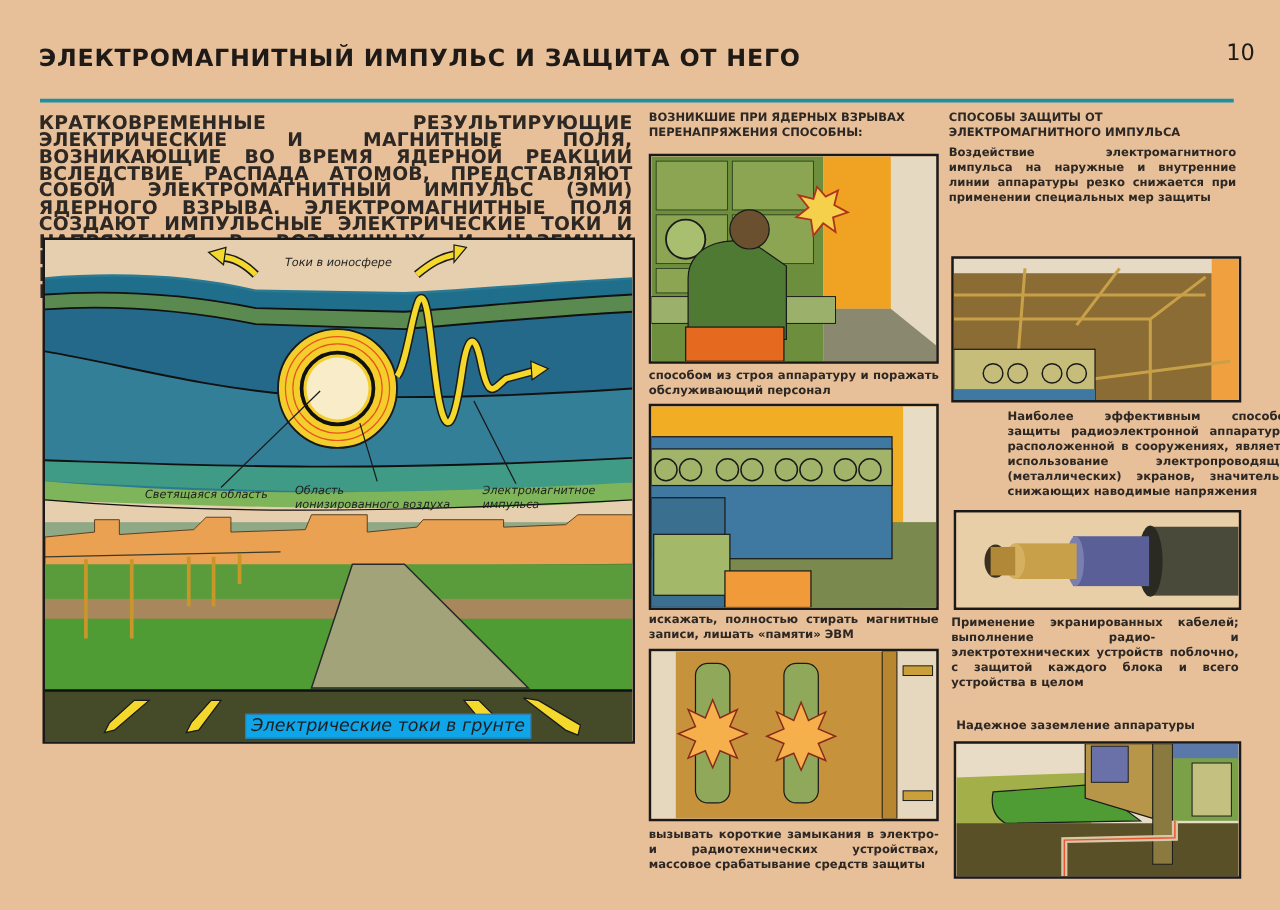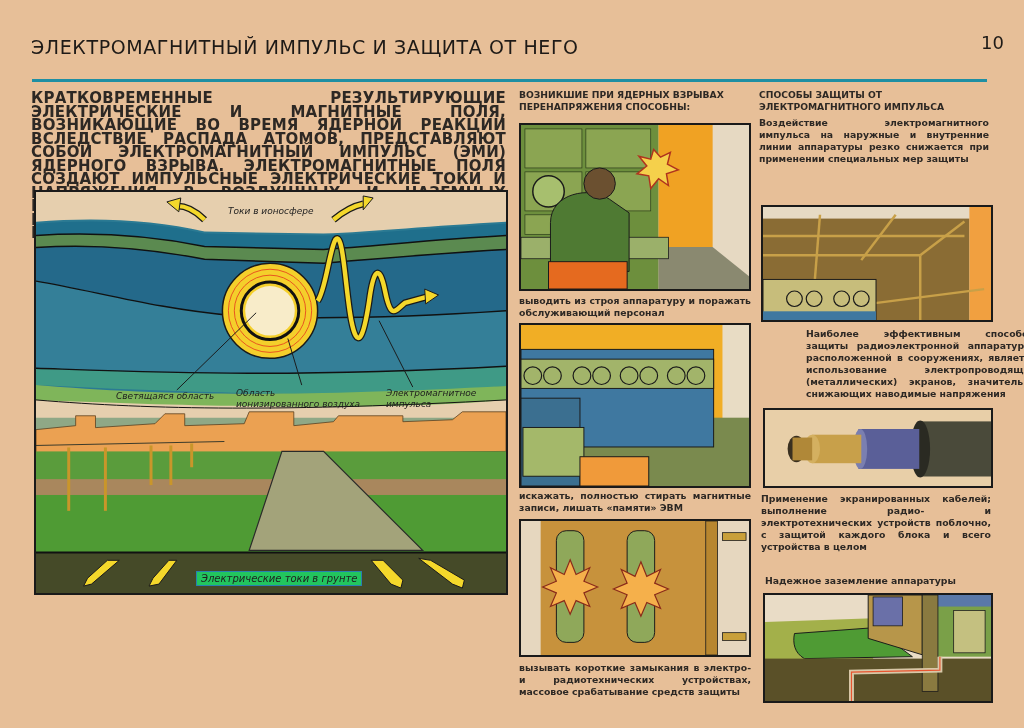--- a/index.html
+++ b/index.html
@@ -6,21 +6,21 @@
   html, body { width: 1024px; height: 728px; overflow: hidden; }
   body {
     background: #e7bf98;
     font-family: "DejaVu Sans", sans-serif;
     color: #2a2420;
     position: relative;
   }
   .title {
     position: absolute; left: 31px; top: 36px;
     font-size: 19px; letter-spacing: 0.6px; color: #1e1a17;
-    font-weight: normal;
+    font-weight: bold;
   }
   .page-number {
     position: absolute; left: 969px; top: 32px;
     font-size: 18px; color: #1e1a17; margin-left: 12px;
   }
   .rule {
     position: absolute; left: 32px; top: 79px; width: 955px; height: 3px;
     background: #1f8fa3;
   }
   .intro {
@@ -39,23 +39,23 @@
   }
   .panel {
     position: absolute; border: 2px solid #1a1a1a; overflow: hidden;
   }
   .panel svg { display: block; width: 100%; height: 100%; }
   .ill-label {
     position: absolute; font-style: italic; font-size: 9px; color: #1e1e1e;
     text-align: left; line-height: 11px;
   }
   .ground-label {
-    position: absolute; left: 196px; top: 571px; background: #22c55e;
+    position: absolute; left: 196px; top: 571px; background: #0ea5e9;
     border: 1px solid #2a7fb0; padding: 1px 4px; font-style: italic;
-    font-size: 10px; color: #1e1e1e;
+    font-size: 14px; color: #1e1e1e;
   }
 </style>
 </head>
 <body>
 
 <h1 class="title">ЭЛЕКТРОМАГНИТНЫЙ ИМПУЛЬС И ЗАЩИТА ОТ НЕГО</h1>
 <div class="page-number">10</div>
 <div class="rule"></div>
 
 <p class="intro">Кратковременные результирующие электрические и магнитные поля, возникающие во время ядерной реакции вследствие распада атомов, представляют собой электромагнитный импульс (ЭМИ) ядерного взрыва. Электромагнитные поля создают импульсные электрические токи и напряжения в воздушных и наземных проводных и кабельных линиях, а также радиоизлучения, распространяющиеся на большие расстояния</p>
@@ -152,21 +152,21 @@
       <rect x="4" y="92" width="58" height="20"></rect>
     </g>
     <circle cx="28" cy="68" r="16" fill="#a7bf6e" stroke="#1a1a1a" stroke-width="1.5"></circle>
     <rect x="0" y="115" width="150" height="22" fill="#9bb06a" stroke="#1a1a1a" stroke-width="0.8"></rect>
     <path d="M30,100 C30,70 70,62 90,76 L110,90 L110,150 L30,150 Z" fill="#4f7a33" stroke="#1a1a1a" stroke-width="1"></path>
     <circle cx="80" cy="60" r="16" fill="#6b5030" stroke="#1a1a1a" stroke-width="1"></circle>
     <rect x="28" y="140" width="80" height="28" fill="#e56a1f" stroke="#1a1a1a" stroke-width="1"></rect>
     <polygon points="135,25 142,33 152,28 149,40 160,46 148,50 150,62 140,55 132,65 130,52 118,50 128,42 120,32 132,35" fill="#f5d04b" stroke="#b0331e" stroke-width="1.5"></polygon>
   </svg>
 </div>
-<div class="caption" style="left:519px;top:295px;width:232px;">выводить из строя аппаратуру и поражать обслуживающий персонал</div>
+<div class="caption" style="left:519px;top:295px;width:232px;">способом из строя аппаратуру и поражать обслуживающий персонал</div>
 
 <div class="panel" style="left:519px;top:323px;width:232px;height:165px;">
   <svg viewBox="0 0 232 165" preserveAspectRatio="none">
     <rect width="232" height="165" fill="#f1ae25"></rect>
     <rect x="205" y="0" width="27" height="165" fill="#e8dcc4"></rect>
     <rect x="0" y="95" width="232" height="70" fill="#7a8a4e"></rect>
     <g stroke="#1a1a1a" stroke-width="1">
       <rect x="0" y="25" width="196" height="100" fill="#3f78a0"></rect>
       <rect x="0" y="35" width="196" height="30" fill="#a2b46a"></rect>
     </g>

